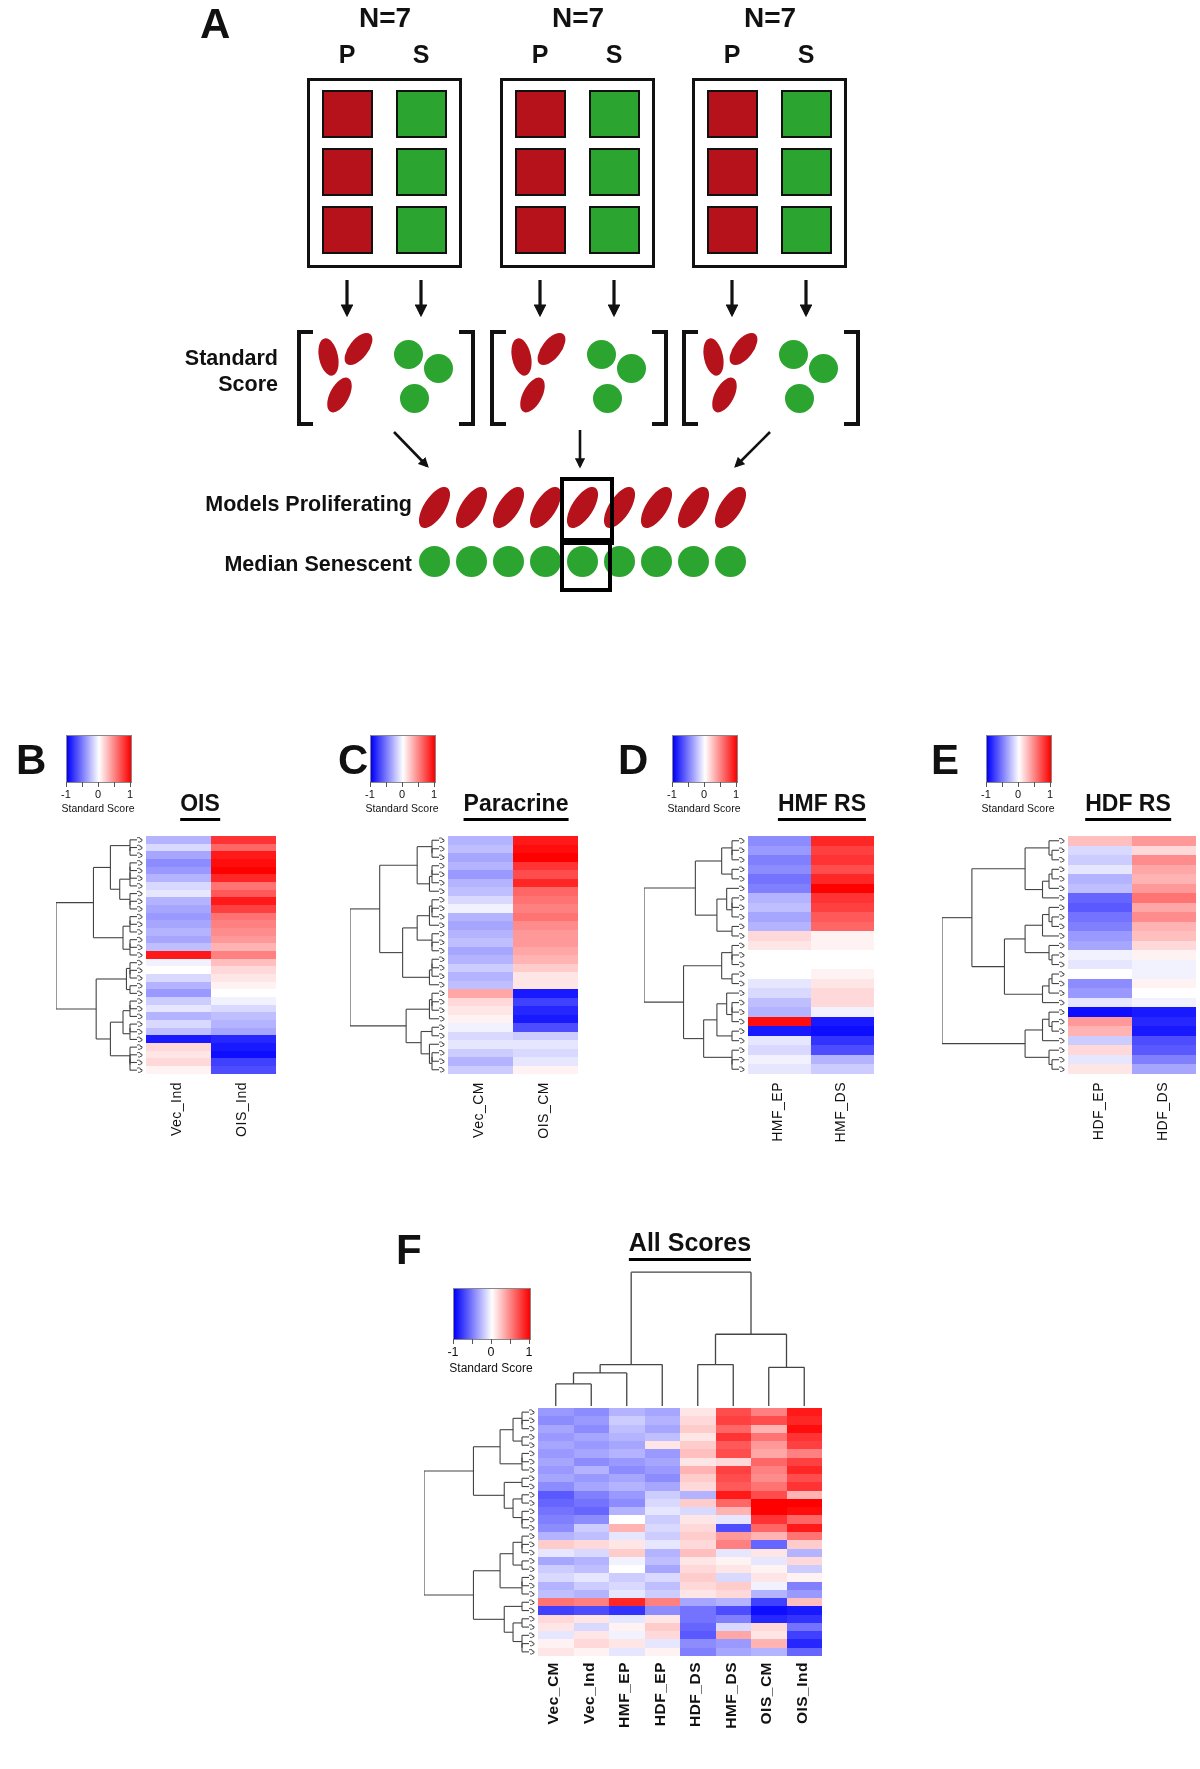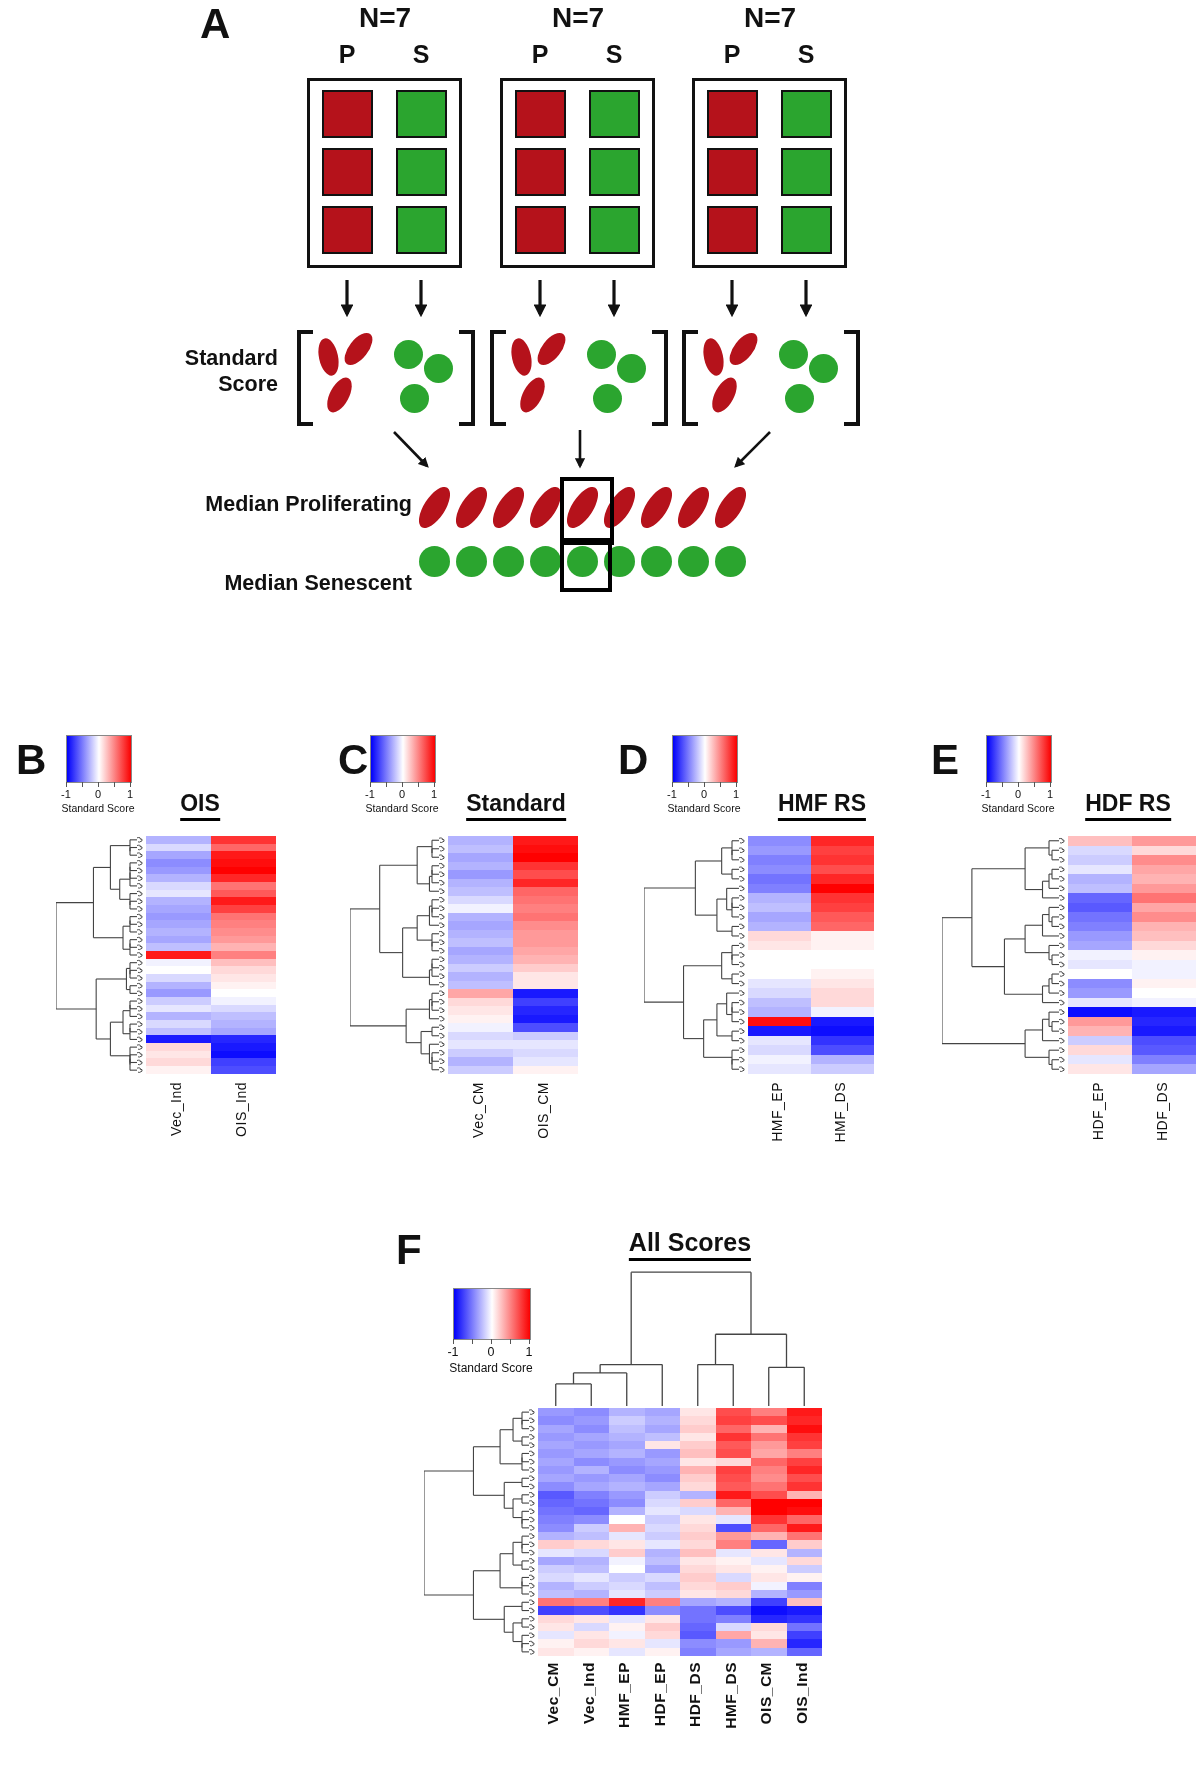--- a/index.html
+++ b/index.html
@@ -9,22 +9,22 @@
   .albl{font-size:42px;font-weight:bold;}
   .sslbl{font-size:21.5px;font-weight:bold;text-align:right;line-height:1.2;}
   .medlbl{font-size:21.5px;font-weight:bold;text-align:right;white-space:nowrap;}
 </style>
 </head>
 <body>
 
 <div id="fig">
   <div class="abs albl" style="left:200px;top:0px">A</div>
   <div class="abs sslbl" style="left:166px;top:346px;width:112px">Standard Score</div>
-  <div class="abs medlbl" style="left:150px;top:492px;width:262px">Median Proliferating</div>
-  <div class="abs medlbl" style="left:150px;top:571px;width:262px">Median Senescent</div>
+  <div class="abs medlbl" style="left:150px;top:492px;width:262px">Models Proliferating</div>
+  <div class="abs medlbl" style="left:150px;top:552px;width:262px">Median Senescent</div>
 <div style="position: absolute; left: 307px; top: 2px; width: 156px; text-align: center; font-weight: bold; font-size: 28px;">N=7</div>
     <div style="position: absolute; left: 319px; top: 40px; width: 56px; text-align: center; font-weight: bold; font-size: 25px;">P</div>
     <div style="position: absolute; left: 393px; top: 40px; width: 56px; text-align: center; font-weight: bold; font-size: 25px;">S</div>
     <div style="position: absolute; left: 307px; top: 78px; width: 149px; height: 184px; border: 3.5px solid rgb(17, 17, 17);">
       <div style="position: absolute; left: 12px; top: 9px; width: 47px; height: 44px; background: rgb(181, 18, 27); border: 2.5px solid rgb(17, 17, 17);"></div>
       <div style="position: absolute; left: 86px; top: 9px; width: 47px; height: 44px; background: rgb(43, 165, 47); border: 2.5px solid rgb(17, 17, 17);"></div>
       <div style="position: absolute; left: 12px; top: 67px; width: 47px; height: 44px; background: rgb(181, 18, 27); border: 2.5px solid rgb(17, 17, 17);"></div>
       <div style="position: absolute; left: 86px; top: 67px; width: 47px; height: 44px; background: rgb(43, 165, 47); border: 2.5px solid rgb(17, 17, 17);"></div>
       <div style="position: absolute; left: 12px; top: 125px; width: 47px; height: 44px; background: rgb(181, 18, 27); border: 2.5px solid rgb(17, 17, 17);"></div>
       <div style="position: absolute; left: 86px; top: 125px; width: 47px; height: 44px; background: rgb(43, 165, 47); border: 2.5px solid rgb(17, 17, 17);"></div>
@@ -384,21 +384,21 @@
     <div style="position: absolute; left: 370px; top: 735px; width: 64px; height: 46px; background: linear-gradient(to right, rgb(0, 0, 250), rgb(255, 255, 255) 50%, rgb(250, 0, 0)); border: 1px solid rgb(136, 136, 136);"></div>
     <div style="position: absolute; left: 370px; top: 782px; width: 1.2px; height: 5px; background: rgb(85, 85, 85);"></div>
     <div style="position: absolute; left: 386px; top: 782px; width: 1.2px; height: 5px; background: rgb(85, 85, 85);"></div>
     <div style="position: absolute; left: 402px; top: 782px; width: 1.2px; height: 5px; background: rgb(85, 85, 85);"></div>
     <div style="position: absolute; left: 418px; top: 782px; width: 1.2px; height: 5px; background: rgb(85, 85, 85);"></div>
     <div style="position: absolute; left: 434px; top: 782px; width: 1.2px; height: 5px; background: rgb(85, 85, 85);"></div>
     <div style="position: absolute; left: 360px; top: 788px; width: 20px; text-align: center; font-size: 11px;">-1</div>
     <div style="position: absolute; left: 392px; top: 788px; width: 20px; text-align: center; font-size: 11px;">0</div>
     <div style="position: absolute; left: 424px; top: 788px; width: 20px; text-align: center; font-size: 11px;">1</div>
     <div style="position: absolute; left: 402px; top: 802px; transform: translateX(-50%); font-size: 10.5px; white-space: nowrap;">Standard Score</div>
-    <div style="position: absolute; left: 516px; top: 790px; transform: translateX(-50%); font-size: 23px; font-weight: bold; border-bottom: 3px solid rgb(0, 0, 0); padding-bottom: 1px; white-space: nowrap;">Standard</div>
+    <div style="position: absolute; left: 516px; top: 790px; transform: translateX(-50%); font-size: 23px; font-weight: bold; border-bottom: 3px solid rgb(0, 0, 0); padding-bottom: 1px; white-space: nowrap;">Paracrine</div>
     <svg width="96" height="238" viewBox="0 0 96 238" style="position: absolute; left: 350px; top: 836px;">
       <path d="M89,2.25 q4,-1 3,1 q3,0 2,2 q-3,2 -4,1" fill="none" stroke="#222" stroke-width="0.8"></path>
       <path d="M89,10.75 q4,-1 3,1 q3,0 2,2 q-3,2 -4,1" fill="none" stroke="#222" stroke-width="0.8"></path>
       <path d="M89,19.25 q4,-1 3,1 q3,0 2,2 q-3,2 -4,1" fill="none" stroke="#222" stroke-width="0.8"></path>
       <line x1="82" y1="12.75" x2="89" y2="12.75" stroke="#444" stroke-width="1.1"></line>
       <line x1="82" y1="21.25" x2="89" y2="21.25" stroke="#444" stroke-width="1.1"></line>
       <line x1="82" y1="12.75" x2="82" y2="21.25" stroke="#444" stroke-width="1.1"></line>
       <line x1="82" y1="4.25" x2="89" y2="4.25" stroke="#444" stroke-width="1.1"></line>
       <line x1="82" y1="17" x2="82" y2="17" stroke="#444" stroke-width="1.1"></line>
       <line x1="82" y1="4.25" x2="82" y2="17" stroke="#444" stroke-width="1.1"></line>

